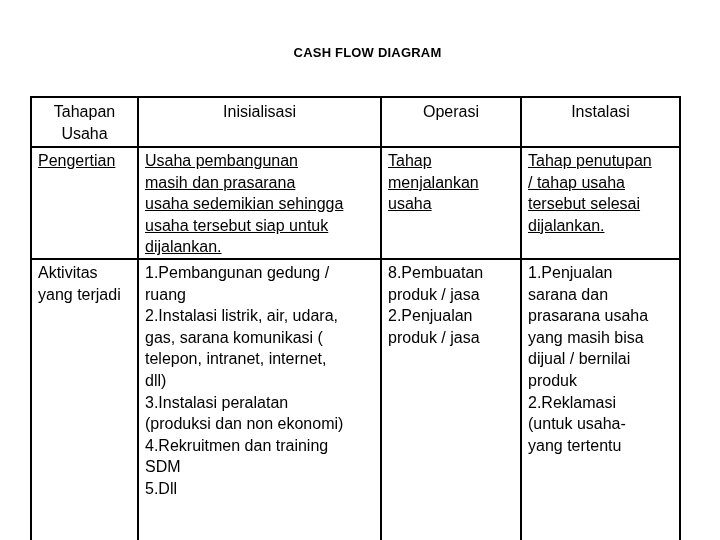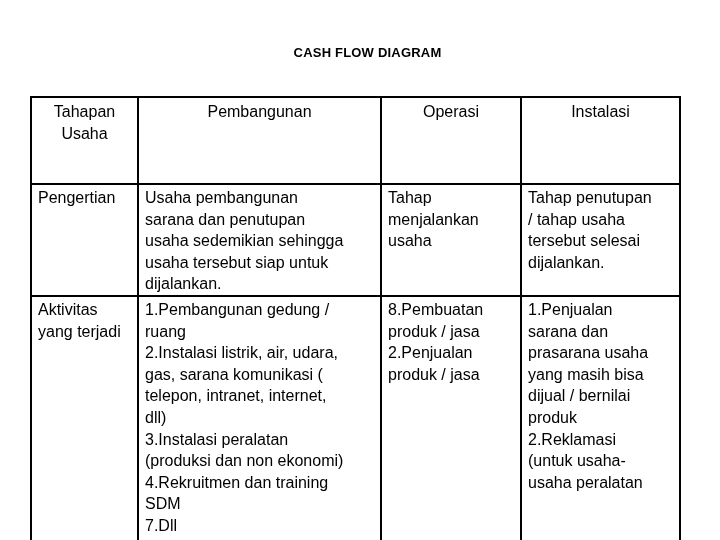--- a/index.html
+++ b/index.html
@@ -44,22 +44,22 @@
       text-align: left;
     }
     table.cf th {
       text-align: center;
       padding-top: 3px;
     }
     .c1 { width: 107px; }
     .c2 { width: 243px; }
     .c3 { width: 140px; }
     .c4 { width: 159px; }
-    tr.r-head { height: 87px; }
-    tr.r-def { height: 80px; }
+    tr.r-head { height: 50px; }
+    tr.r-def { height: 80px; text-decoration: underline; }
     tr.r-act { height: 326px; }
     td.rowlabel { padding-left: 5px; padding-right: 2px; }
     .line { display: block; white-space: nowrap; }
   </style>
 </head>
 <body>
 
 <div class="title">CASH FLOW DIAGRAM</div>
 
 <table class="cf">
@@ -69,37 +69,37 @@
       <col class="c3">
       <col class="c4">
   </colgroup>
   <tbody>
       <tr class="r-head">
     <th>
       <span class="line">Tahapan</span>
       <span class="line">Usaha</span>
     </th>
     <th>
-      <span class="line">Pembangunan</span>
+      <span class="line">Inisialisasi</span>
     </th>
     <th>
       <span class="line">Operasi</span>
     </th>
     <th>
       <span class="line">Instalasi</span>
     </th>
   </tr>
 
   <tr class="r-def">
     <td class="rowlabel">
       <span class="line">Pengertian</span>
     </td>
     <td>
       <span class="line">Usaha pembangunan</span>
-      <span class="line">sarana dan penutupan</span>
+      <span class="line">masih dan prasarana</span>
       <span class="line">usaha sedemikian sehingga</span>
       <span class="line">usaha tersebut siap untuk</span>
       <span class="line">dijalankan.</span>
     </td>
     <td>
       <span class="line">Tahap</span>
       <span class="line">menjalankan</span>
       <span class="line">usaha</span>
     </td>
     <td>
@@ -119,34 +119,34 @@
       <span class="line">1.Pembangunan gedung /</span>
       <span class="line">ruang</span>
       <span class="line">2.Instalasi listrik, air, udara,</span>
       <span class="line">gas, sarana komunikasi (</span>
       <span class="line">telepon, intranet, internet,</span>
       <span class="line">dll)</span>
       <span class="line">3.Instalasi peralatan</span>
       <span class="line">(produksi dan non ekonomi)</span>
       <span class="line">4.Rekruitmen dan training</span>
       <span class="line">SDM</span>
-      <span class="line">7.Dll</span>
+      <span class="line">5.Dll</span>
     </td>
     <td>
       <span class="line">8.Pembuatan</span>
       <span class="line">produk / jasa</span>
       <span class="line">2.Penjualan</span>
       <span class="line">produk / jasa</span>
     </td>
     <td>
       <span class="line">1.Penjualan</span>
       <span class="line">sarana dan</span>
       <span class="line">prasarana usaha</span>
       <span class="line">yang masih bisa</span>
       <span class="line">dijual / bernilai</span>
       <span class="line">produk</span>
       <span class="line">2.Reklamasi</span>
       <span class="line">(untuk usaha-</span>
-      <span class="line">usaha peralatan</span>
+      <span class="line">yang tertentu</span>
     </td>
   </tr>
 </tbody>
   </table>
 
 </body></html>

